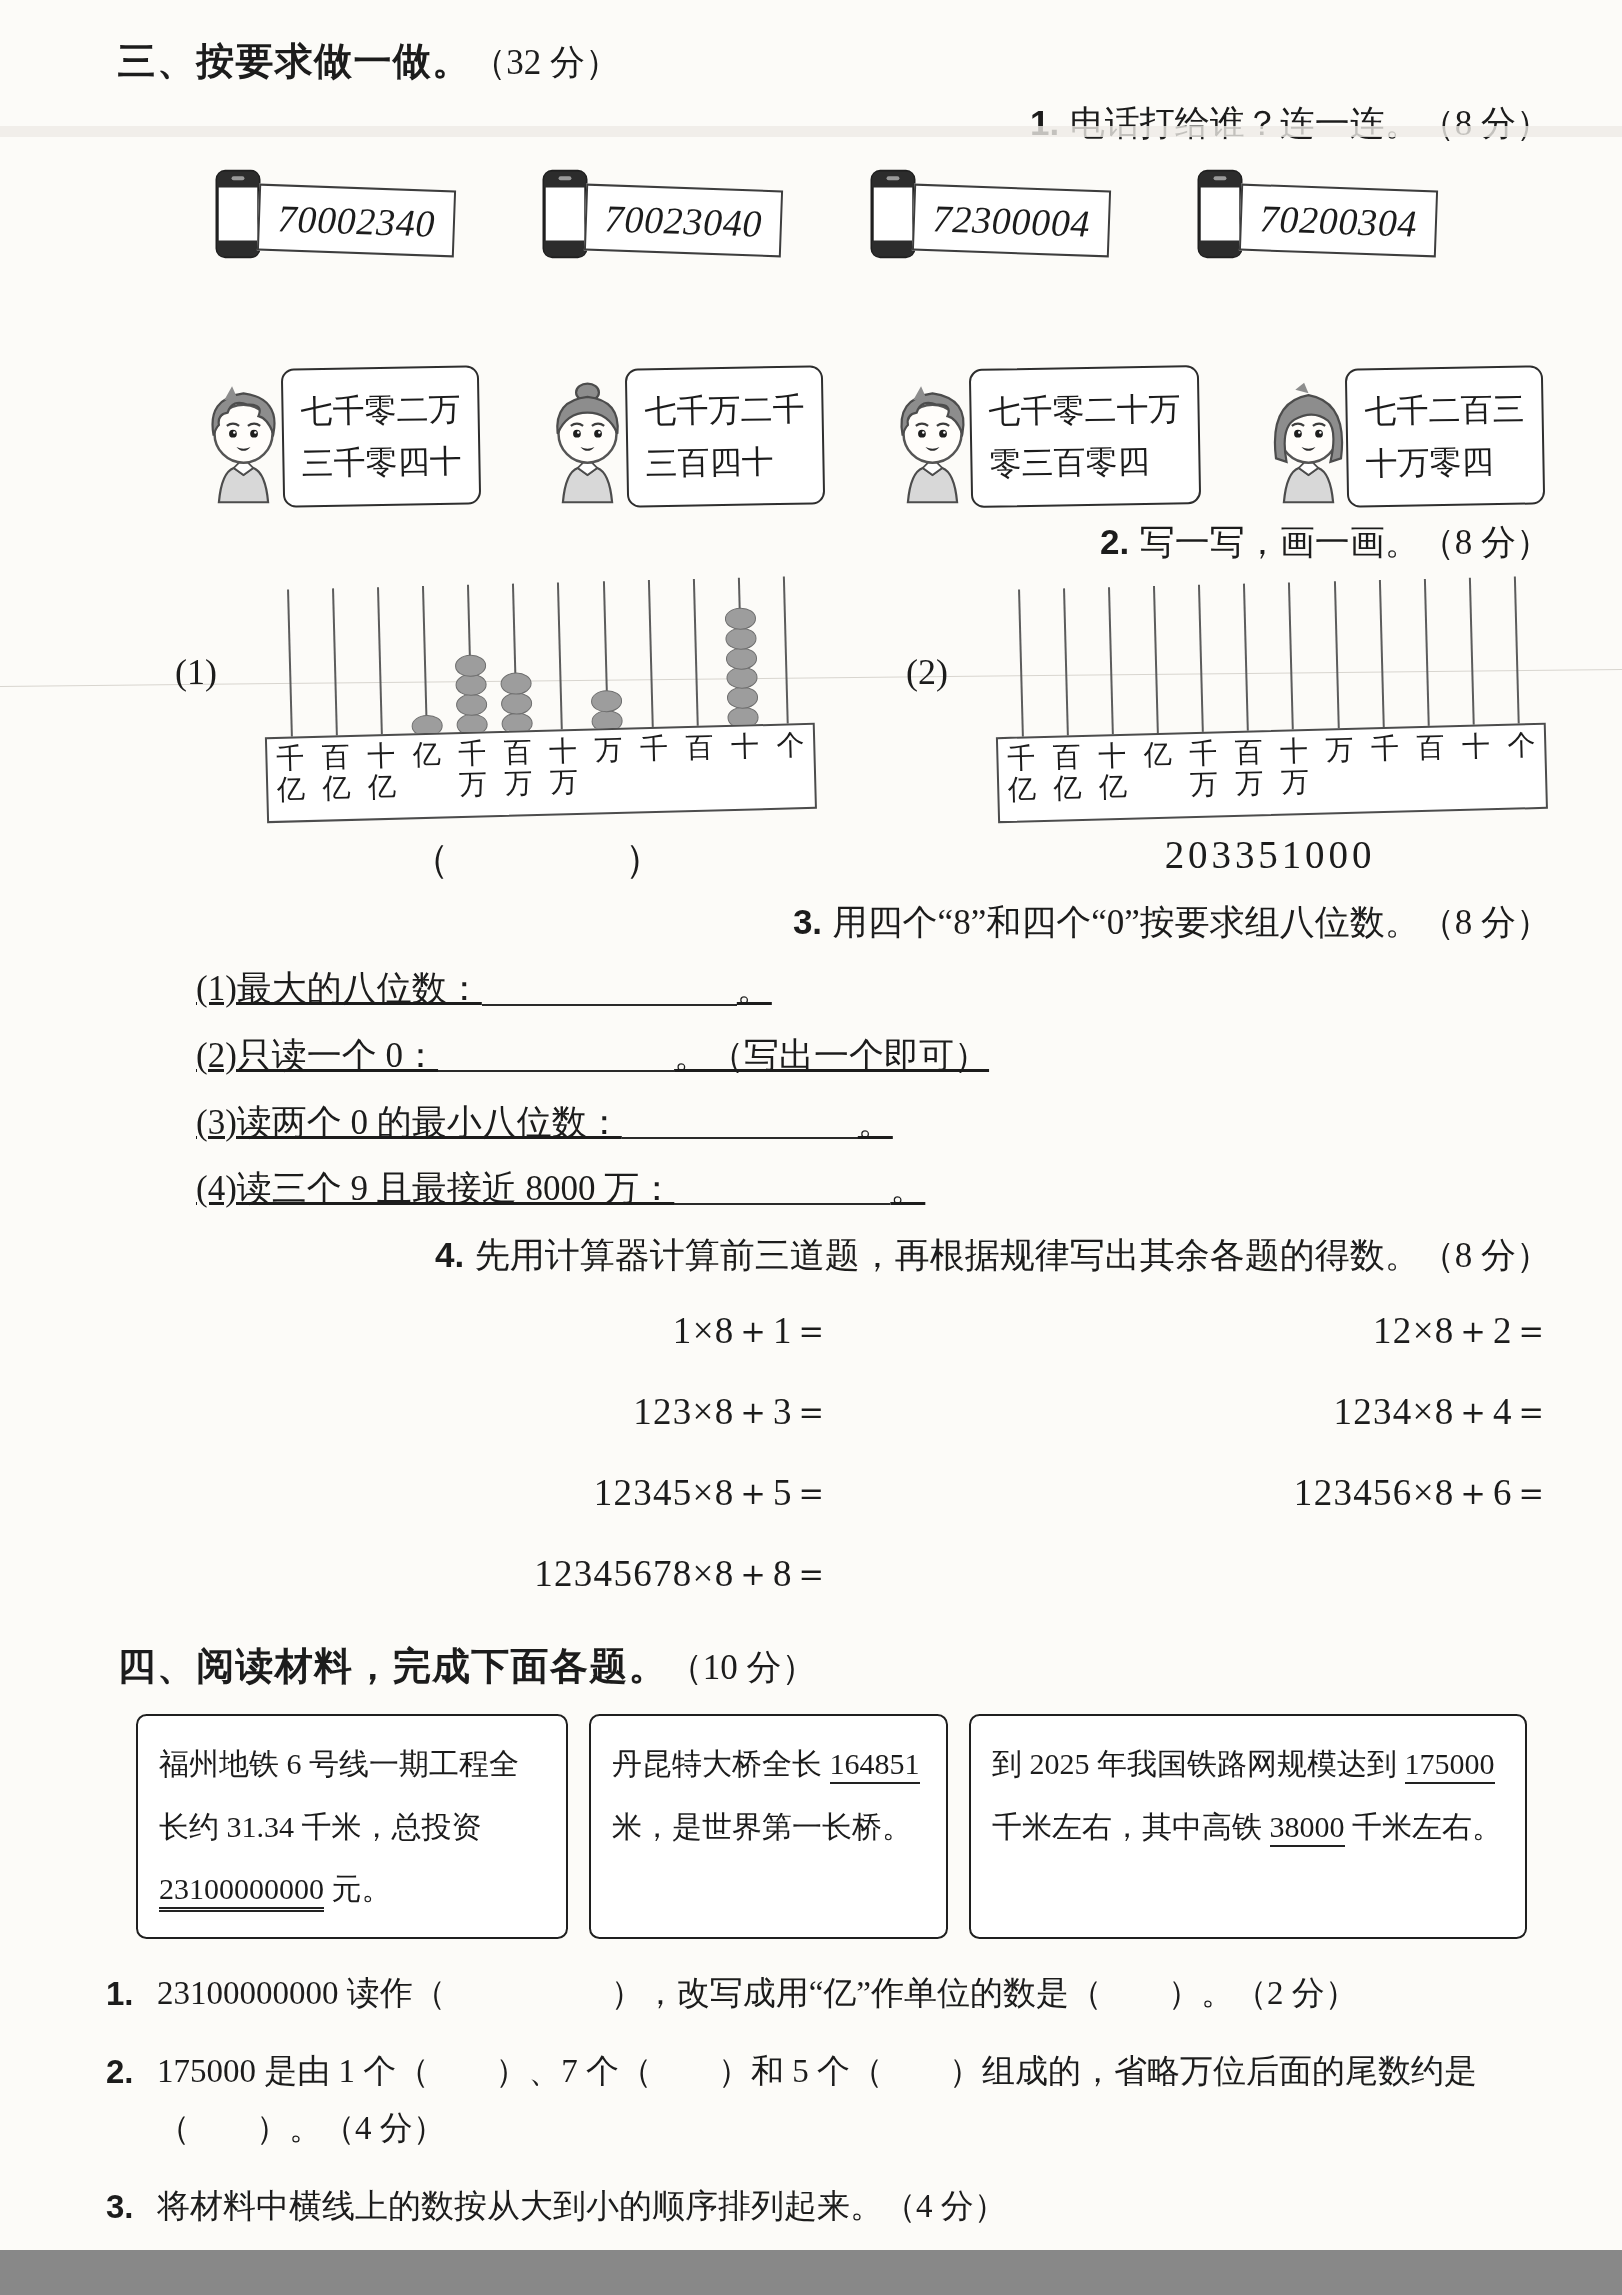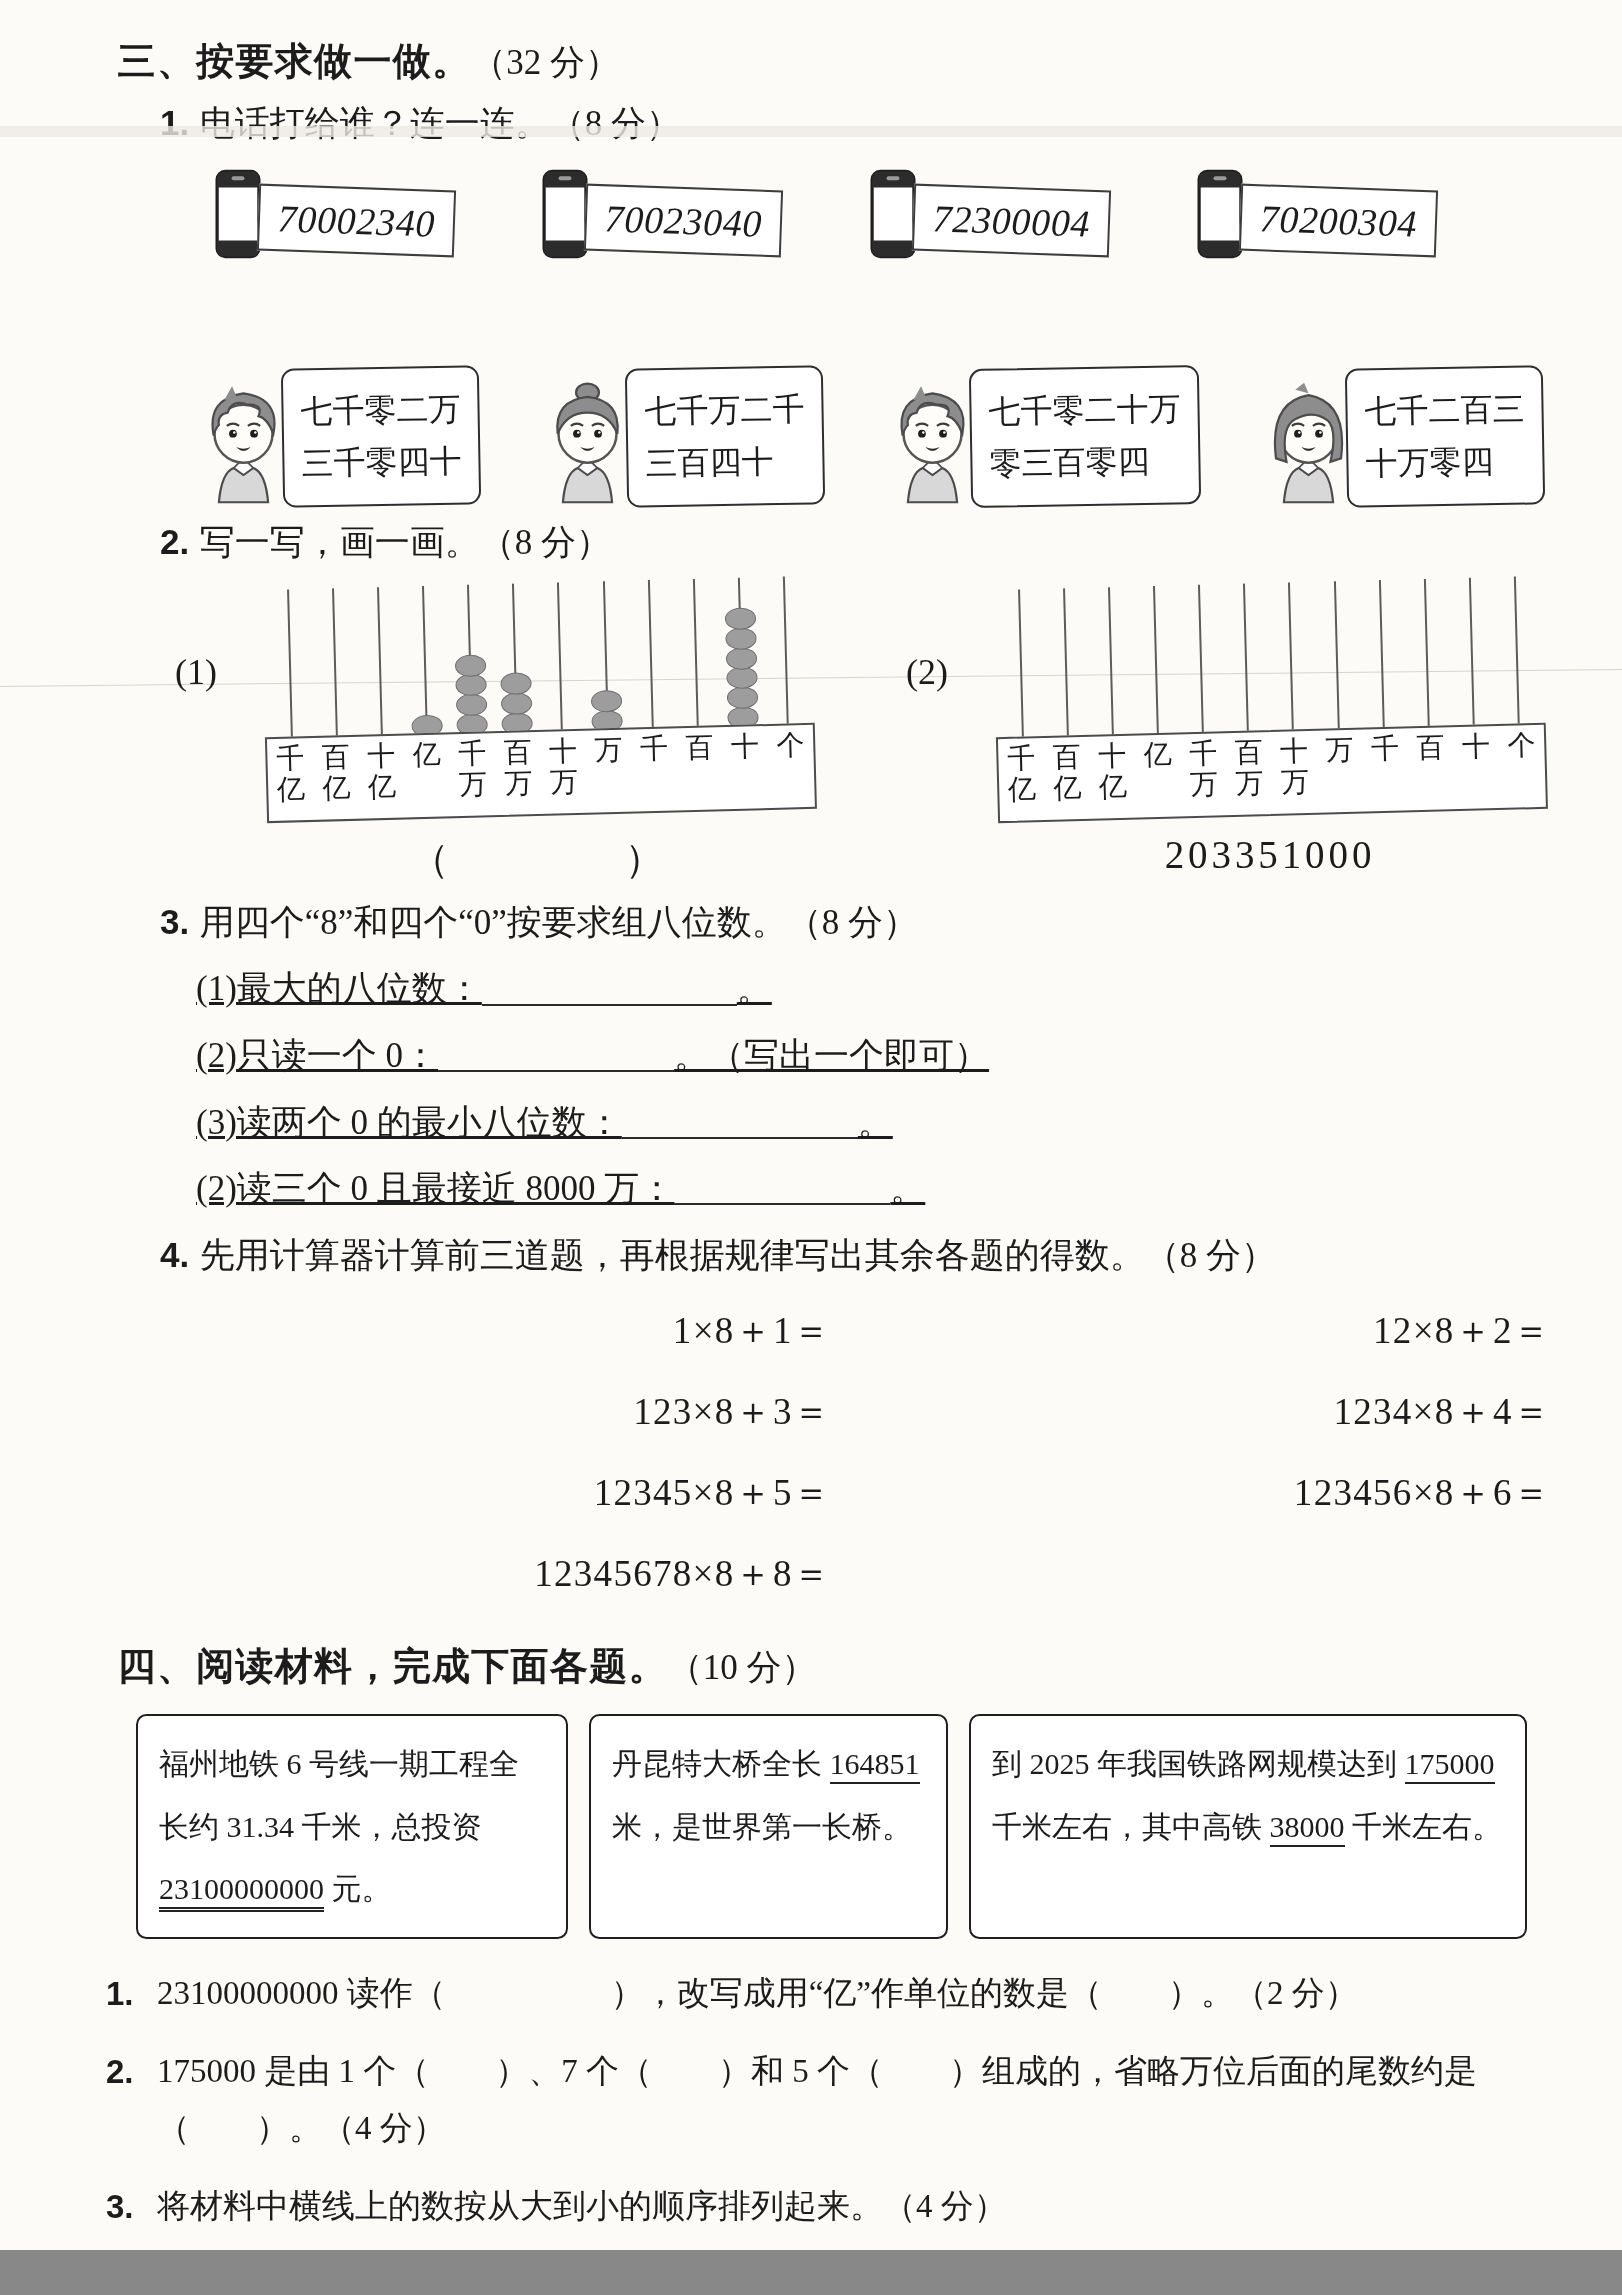--- a/index.html
+++ b/index.html
@@ -9,21 +9,21 @@
     font-family:"Liberation Serif","DejaVu Serif",serif;color:#1c1c1c;
     overflow:hidden;margin:0 auto;
   }
   .scan-band{position:absolute;left:0;top:126px;width:100%;height:10.5px;background:#edebe6;opacity:.8;}
   .crease{position:absolute;left:0;top:686px;width:100%;height:1.3px;background:#d8d5cf;transform:rotate(-0.6deg);transform-origin:left center;}
 
   .sec-title{font-size:38px;margin:0 0 3.9px 19.6px;}
   .sec-title .main{font-weight:700;font-family:"Liberation Sans","DejaVu Sans",sans-serif;letter-spacing:1.3px;}
   .sec-title .score{font-weight:400;font-size:35px;}
 
-  .q-head{font-size:35px;margin:13px 0 0 62px;}
+  .q-head{font-size:35px;margin:13px 0 0 62px;text-align:right;}
   .qnum{font-weight:700;font-family:"Liberation Sans","DejaVu Sans",sans-serif;margin-right:10.5px;}
 
   
   .phones-row{display:flex;justify-content:space-between;width:1224px;margin:22px 0 0 115px;}
   .phone-item{display:flex;align-items:flex-start;}
   .phone-icon svg{width:50px;height:90px;display:block;}
   .phone-box{border:2px solid #3d3d3d;background:#fff;min-width:193px;height:63px;
     display:flex;align-items:center;justify-content:center;
     font-size:38px;font-style:italic;letter-spacing:0.7px;
     transform:rotate(2deg);margin:18.3px 0 0 -5.2px;}
@@ -397,21 +397,21 @@
   </div>
 
   <div class="q-head">
     <span class="qnum">3.</span><span>用四个“8”和四个“0”按要求组八位数。（8 分）</span>
   </div>
 
   <div class="q3-items" id="q3-items">
       <div class="q3-item"><span>(1)最大的八位数：</span><span class="blank" style="width: 255px;"></span><span>。</span></div>
       <div class="q3-item"><span>(2)只读一个 0：</span><span class="blank" style="width: 236px;"></span><span>。（写出一个即可）</span></div>
       <div class="q3-item"><span>(3)读两个 0 的最小八位数：</span><span class="blank" style="width: 236px;"></span><span>。</span></div>
-      <div class="q3-item"><span>(2)读三个 0 且最接近 8000 万：</span><span class="blank" style="width: 216px;"></span><span>。</span></div>
+      <div class="q3-item"><span>(4)读三个 9 且最接近 8000 万：</span><span class="blank" style="width: 216px;"></span><span>。</span></div>
     </div>
 
   <div class="q-head">
     <span class="qnum">4.</span><span>先用计算器计算前三道题，再根据规律写出其余各题的得数。（8 分）</span>
   </div>
 
   <div class="expr-grid" id="expr-grid">
       <div>1×8＋1＝</div>
       <div>12×8＋2＝</div>
       <div>123×8＋3＝</div>

